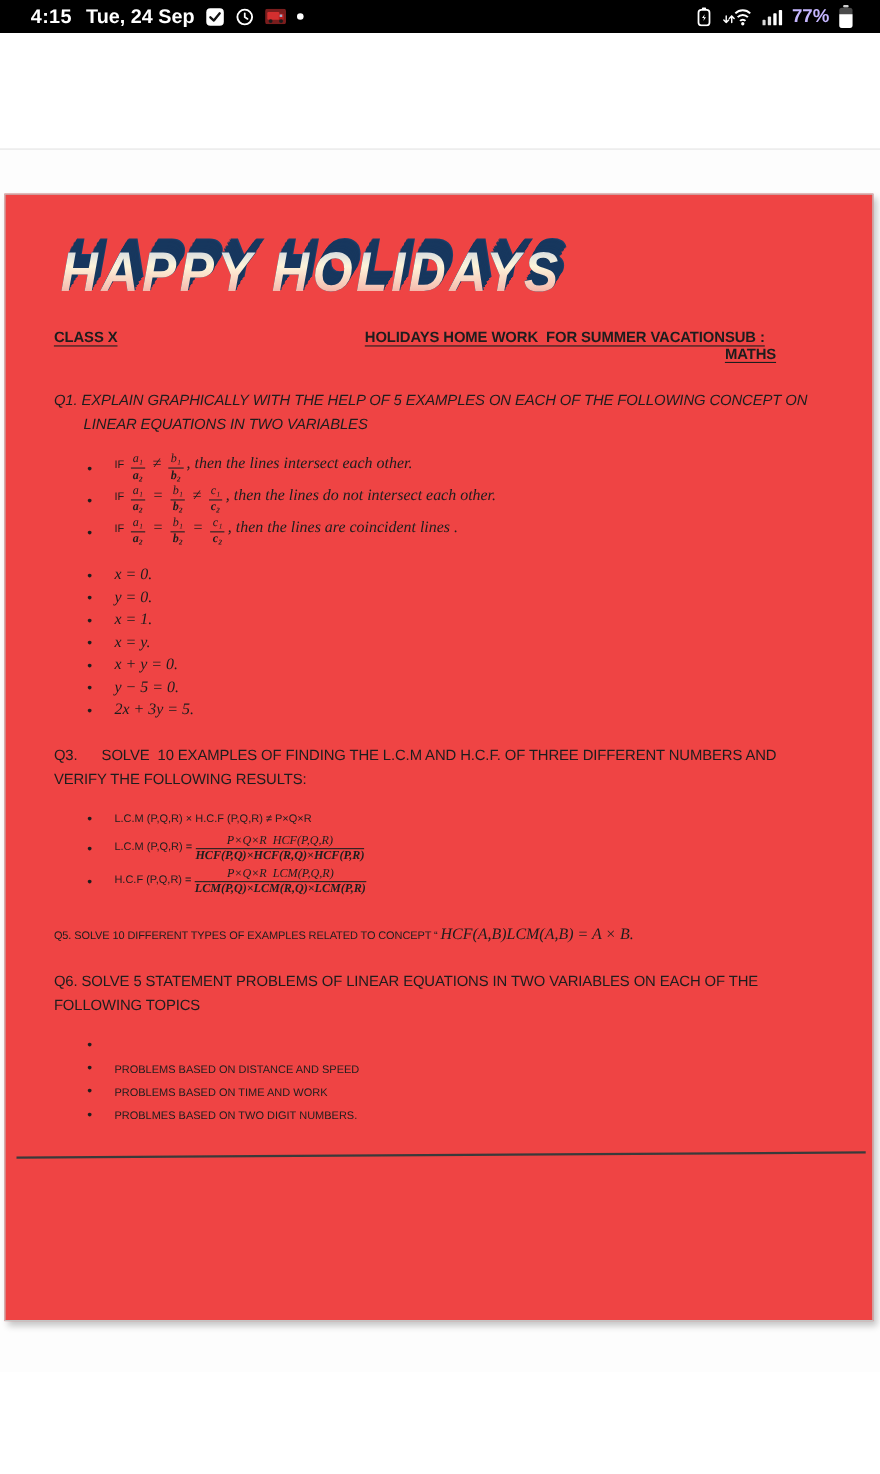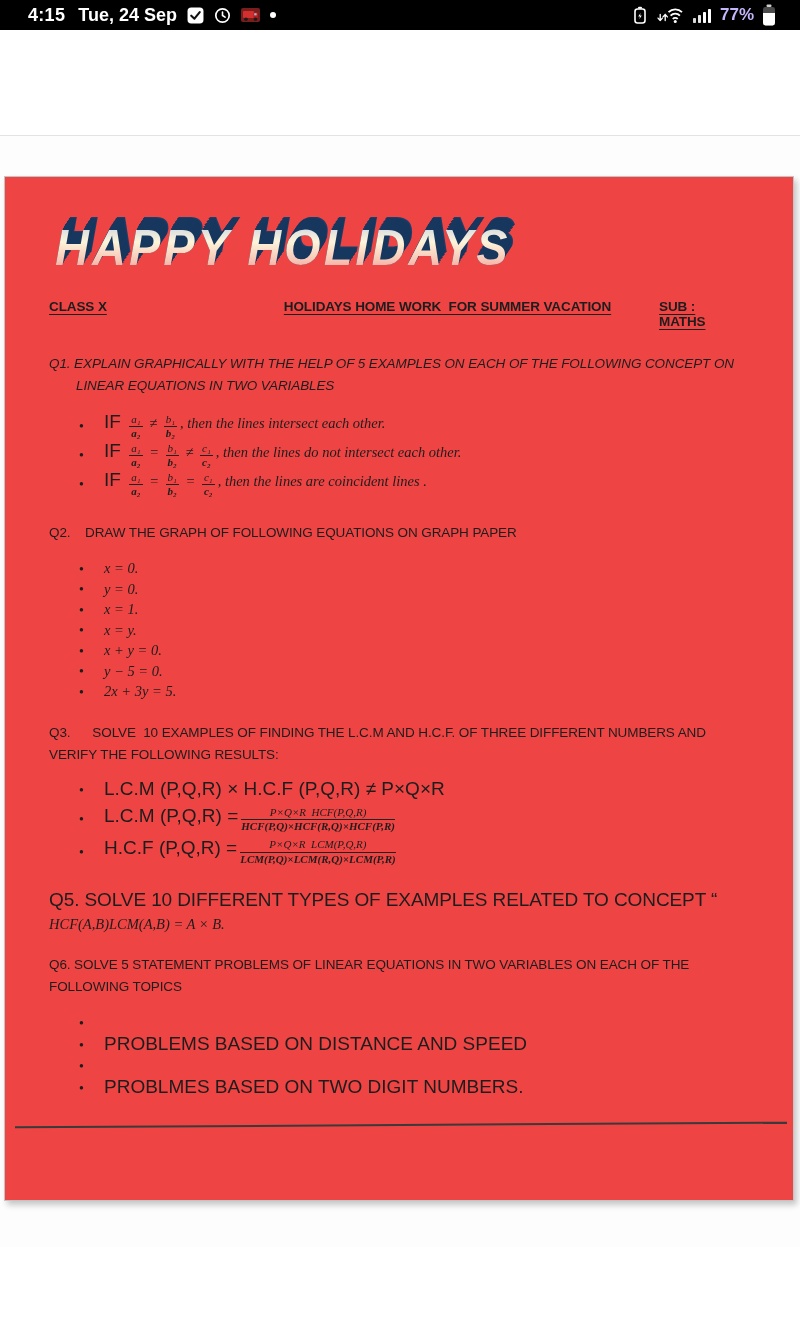--- a/index.html
+++ b/index.html
@@ -29,21 +29,21 @@
   .wa-back { color:#17375e;
     text-shadow:1px -1px 0 #17375e,2px -3px 0 #17375e,3px -5px 0 #17375e,4px -6px 0 #17375e,
                 5px -8px 0 #17375e,6px -9px 0 #17375e,7px -11px 0 #17375e,8px -12px 0 #1b3f6b; }
   .wa-front { background:linear-gradient(to bottom,#b9c9e6 0%,#fdf4da 42%,#f7c3b4 74%,#ee8f88 100%);
     -webkit-background-clip:text; background-clip:text; color:transparent; }
 
   
   .doc-header { display:flex; margin-top:14px; font-size:13.5px; font-weight:700; letter-spacing:-.1px; }
   .doc-header span { text-decoration:underline; text-underline-offset:3px; }
   .dh-left { width:140px; }
-  .dh-center { flex:1; text-align:center; padding-left:47px; }
+  .dh-center { flex:1; text-align:right; padding-left:47px; }
   .dh-right { width:86px; }
 
   .para { font-size:13.5px; line-height:22px; letter-spacing:-.1px; }
   .hang { padding-left:27px; text-indent:-27px;font-style:italic; }
   .q1 { margin-top:24px; }
   .q2 { margin-top:24px; }
   .q3 { margin-top:20px; }
   .q4 { margin-top:22px; }
   .q5 { margin-top:24px; }
   .q6 { margin-top:18px; }
@@ -56,21 +56,21 @@
   .list-frac { margin-top:14px; }
   .list-frac li { min-height:29px; }
   .list-eq { margin-top:14px; }
   .list-eq li { min-height:20.5px; }
   .list-lcm { margin-top:12px; }
   .list-lcm li { min-height:23px; margin-bottom:4px; }
   .list-topics { margin-top:14px; font-size:13.5px; }
   .list-topics li { min-height:21px; }
 
   .math { font-family:"Liberation Serif",serif; font-style:italic; font-size:14.5px; letter-spacing:0; }
-  .plain { font-size:19px; }
+  .plain { font-size:10px; }
   .frac { display:inline-block; vertical-align:-0.55em; text-align:center; line-height:1.05;
     font-family:"Liberation Serif",serif; font-style:italic; margin:0 3px; }
   .frac .num { display:block; font-size:11px; padding:0 2px 1px; border-bottom:1px solid #222; }
   .frac .den { display:block; font-size:11px; padding-top:1px;font-weight:bold; }
 
   .doc-rule { margin-top:26px; margin-left:-34px; width:772px; height:2px; background:#3a3a3a;
     transform:rotate(-0.35deg); border:none; }
 
   
   .nav-bar { position:absolute; left:0; top:1275px; width:800px; height:65px; background:#1c1c1e; }
@@ -175,21 +175,20 @@
           <li>
             <span class="marker" style="font-size: 8px;">●</span>
             <span class="content"><span class="plain">IF </span><span class="frac"><span class="num">a₁</span><span class="den">a₂</span></span><span class="math"> = </span><span class="frac"><span class="num">b₁</span><span class="den">b₂</span></span><span class="math"> ≠ </span><span class="frac"><span class="num">c₁</span><span class="den">c₂</span></span><span class="math">, then the lines do not intersect each other.</span></span>
           </li>
           <li>
             <span class="marker" style="font-size: 8px;">●</span>
             <span class="content"><span class="plain">IF </span><span class="frac"><span class="num">a₁</span><span class="den">a₂</span></span><span class="math"> = </span><span class="frac"><span class="num">b₁</span><span class="den">b₂</span></span><span class="math"> = </span><span class="frac"><span class="num">c₁</span><span class="den">c₂</span></span><span class="math">, then the lines are coincident lines .</span></span>
           </li>
         </ul>
 
-      <p class="para q2">Q2.&nbsp;&nbsp;&nbsp;&nbsp;DRAW THE GRAPH OF FOLLOWING EQUATIONS ON GRAPH PAPER</p>
       <ul class="blist list-eq">
           <li>
             <span class="marker" style="font-size: 8px;">●</span>
             <span class="content"><span class="math">x = 0.</span></span>
           </li>
           <li>
             <span class="marker" style="font-size: 8px;">●</span>
             <span class="content"><span class="math">y = 0.</span></span>
           </li>
           <li>
@@ -237,20 +236,21 @@
       <ul class="blist list-topics">
           <li>
             <span class="marker" style="font-size: 8px;">●</span>
           </li>
           <li>
             <span class="marker" style="font-size: 8px;">●</span>
             <span class="content"><span class="plain">PROBLEMS BASED ON DISTANCE AND SPEED</span></span>
           </li>
           <li>
             <span class="marker" style="font-size: 8px;">●</span>
+            <span class="content"><span class="plain">PROBLEMS BASED ON TIME AND WORK</span></span>
           </li>
           <li>
             <span class="marker" style="font-size: 8px;">●</span>
             <span class="content"><span class="plain">PROBLMES BASED ON TWO DIGIT NUMBERS.</span></span>
           </li>
         </ul>
 
       <hr class="doc-rule">
 
     </div>

